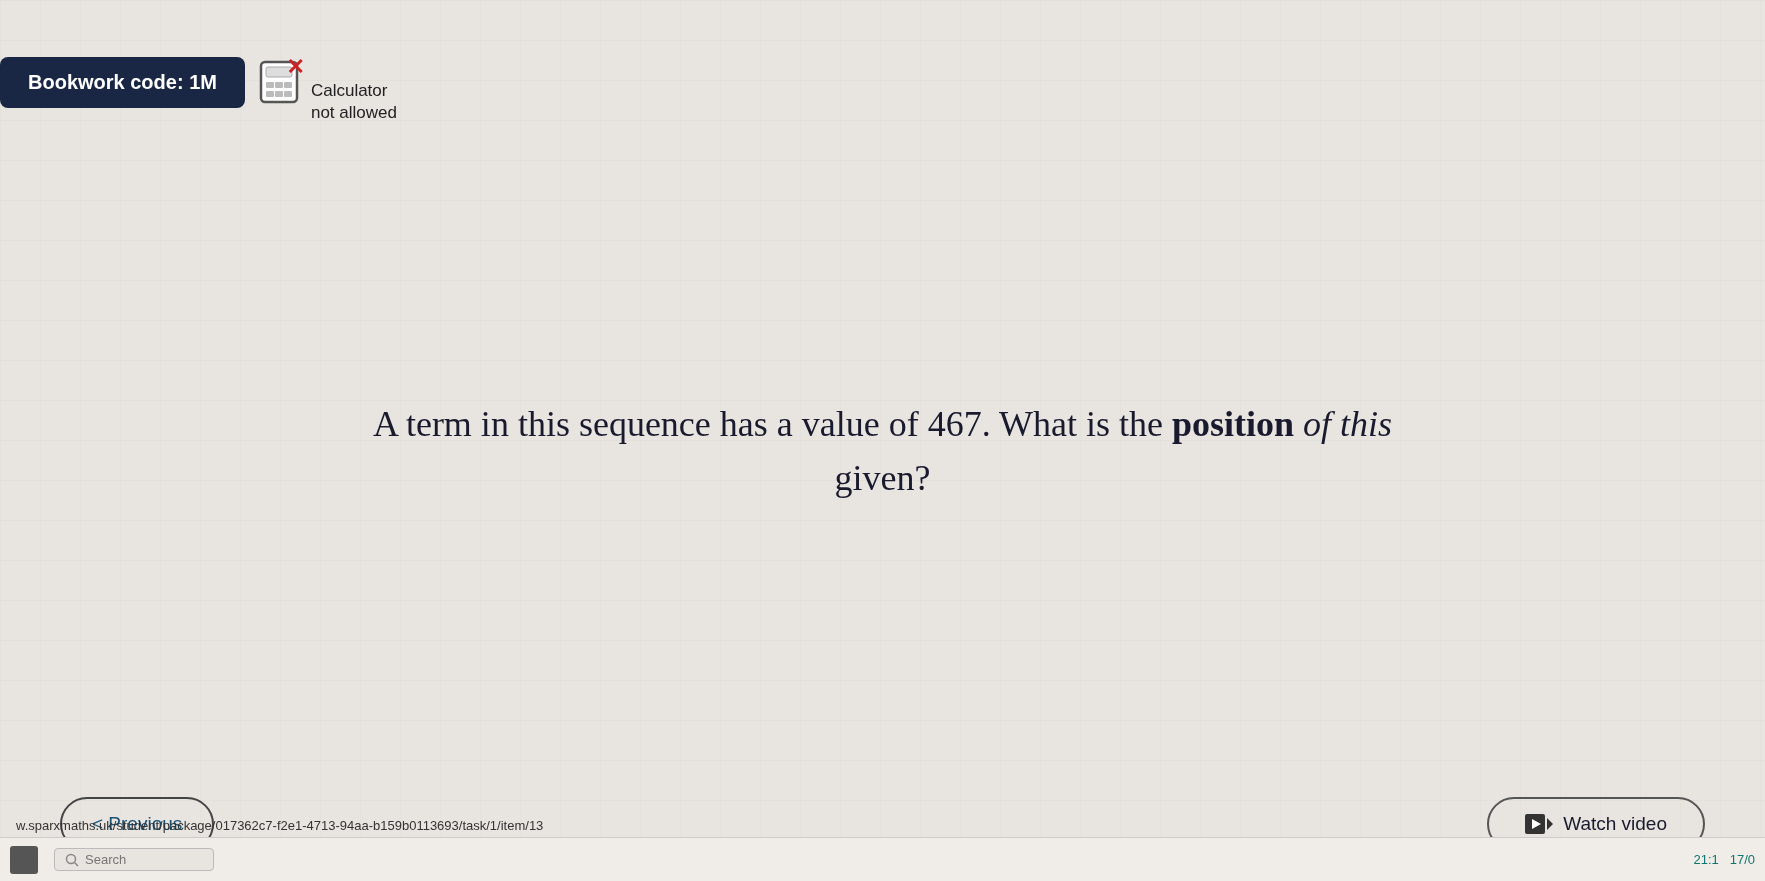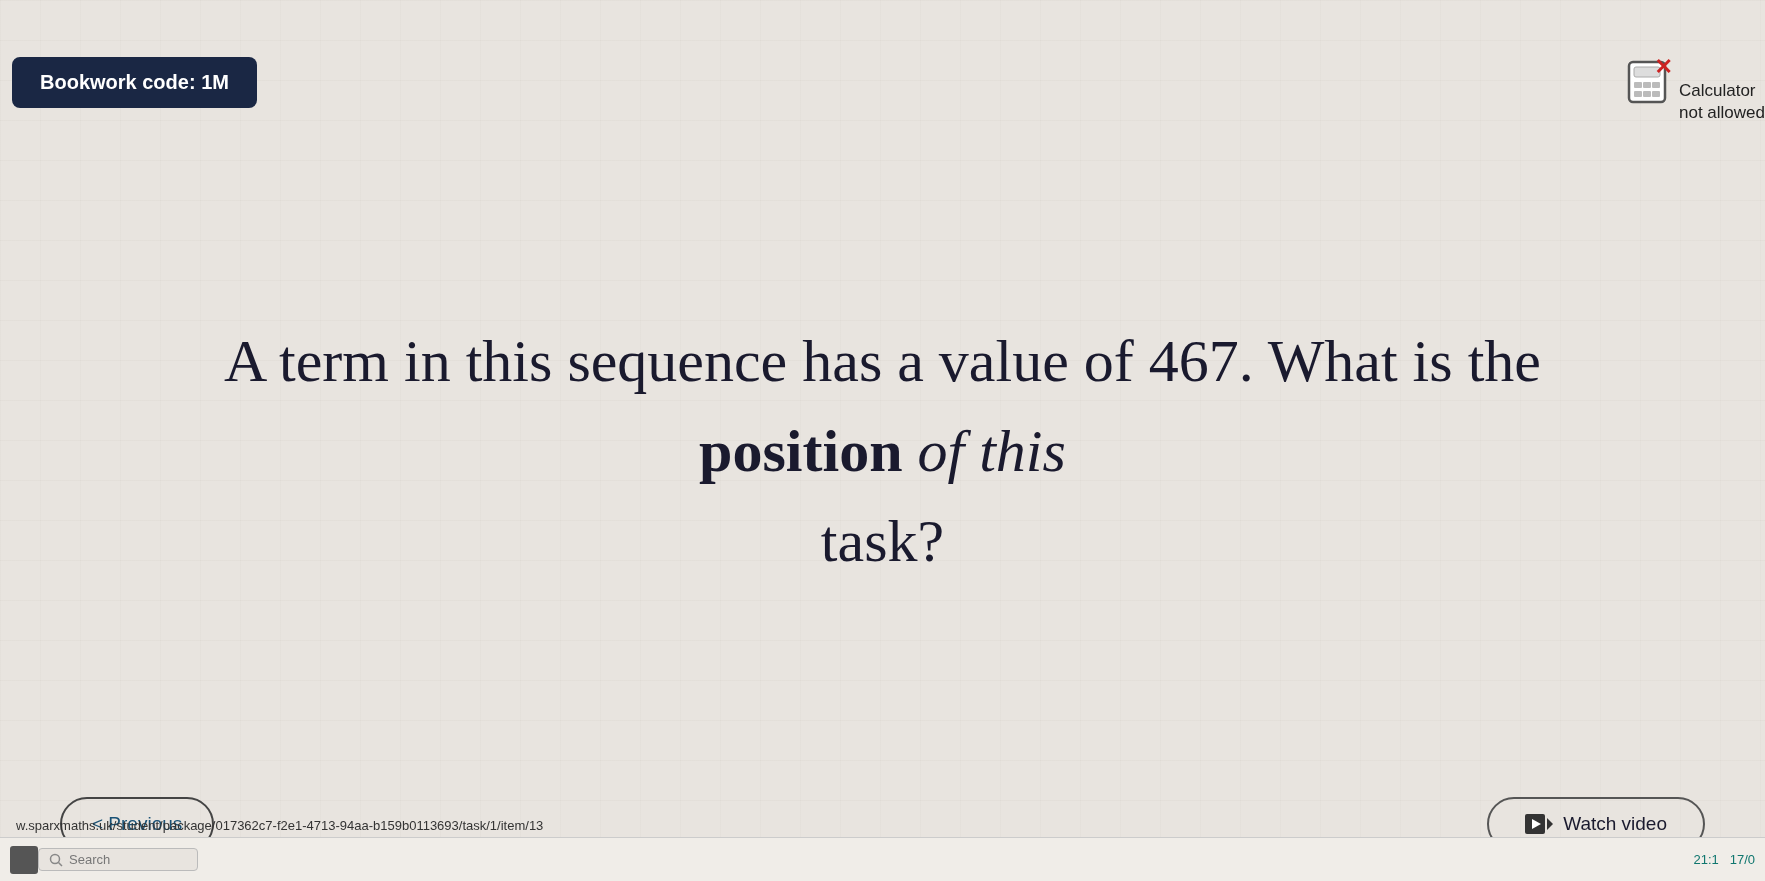--- a/index.html
+++ b/index.html
@@ -10,26 +10,26 @@
       background-color: #e8e4df;
       font-family: 'Georgia', 'Times New Roman', serif;
       overflow: hidden;
       position: relative;
     }
 
     
     .top-bar {
       position: absolute;
       top: 40px;
-      left: 12px;
+      left: 0;
       right: 0;
       display: flex;
-      justify-content: space-between;
-      align-items: center;
-      gap: 0;
+      justify-content: flex-start;
+      align-items: center;
+      gap: 12px;
     }
 
     .bookwork-code-btn {
       background-color: #1a2744;
       color: #ffffff;
       border: none;
       border-radius: 8px;
       padding: 14px 28px;
       font-size: 20px;
       font-weight: 600;
@@ -105,21 +105,21 @@
       font-size: 26px;
       font-style: normal;
       vertical-align: super;
     }
 
     .math-formula {
       font-style: italic;
     }
 
     .question-line2 {
-      font-size: 60px;
+      font-size: 36px;
       color: #1a1a2e;
       font-family: 'Georgia', serif;
       line-height: 1.5;
       max-width: 1400px;
     }
 
     .question-line2 .bold-word {
       font-weight: 900;
       font-style: normal;
     }
@@ -189,21 +189,21 @@
       display: flex;
       align-items: center;
       justify-content: space-between;
       border-top: 1px solid #ccc;
       padding: 0 10px;
     }
 
     .taskbar-left {
       display: flex;
       align-items: center;
-      gap: 0;
+      gap: 16px;
       justify-content: center;
     }
 
     .taskbar-right {
       font-size: 13px;
       font-family: Arial, sans-serif;
       color: #0f766e;
     }
 
     
@@ -256,21 +256,21 @@
       <span>not allowed</span>
     </div>
   </div>
 </div>
 
 <div class="main-content">
 
   <div class="question-line2">
     <span>A term in this sequence has a value of 467. What is the </span><span class="bold-word">position</span><span class="italic-word"> of this</span>
     <br>
-    <span>task?</span>
+    <span>given?</span>
   </div>
 </div>
 
 <div class="bottom-bar">
   <button class="prev-btn">&lt; Previous</button>
 
   <button class="watch-video-btn">
     <span style="display:inline-flex;align-items:center;gap:4px;">
 
       <svg width="28" height="20" viewBox="0 0 28 20">

